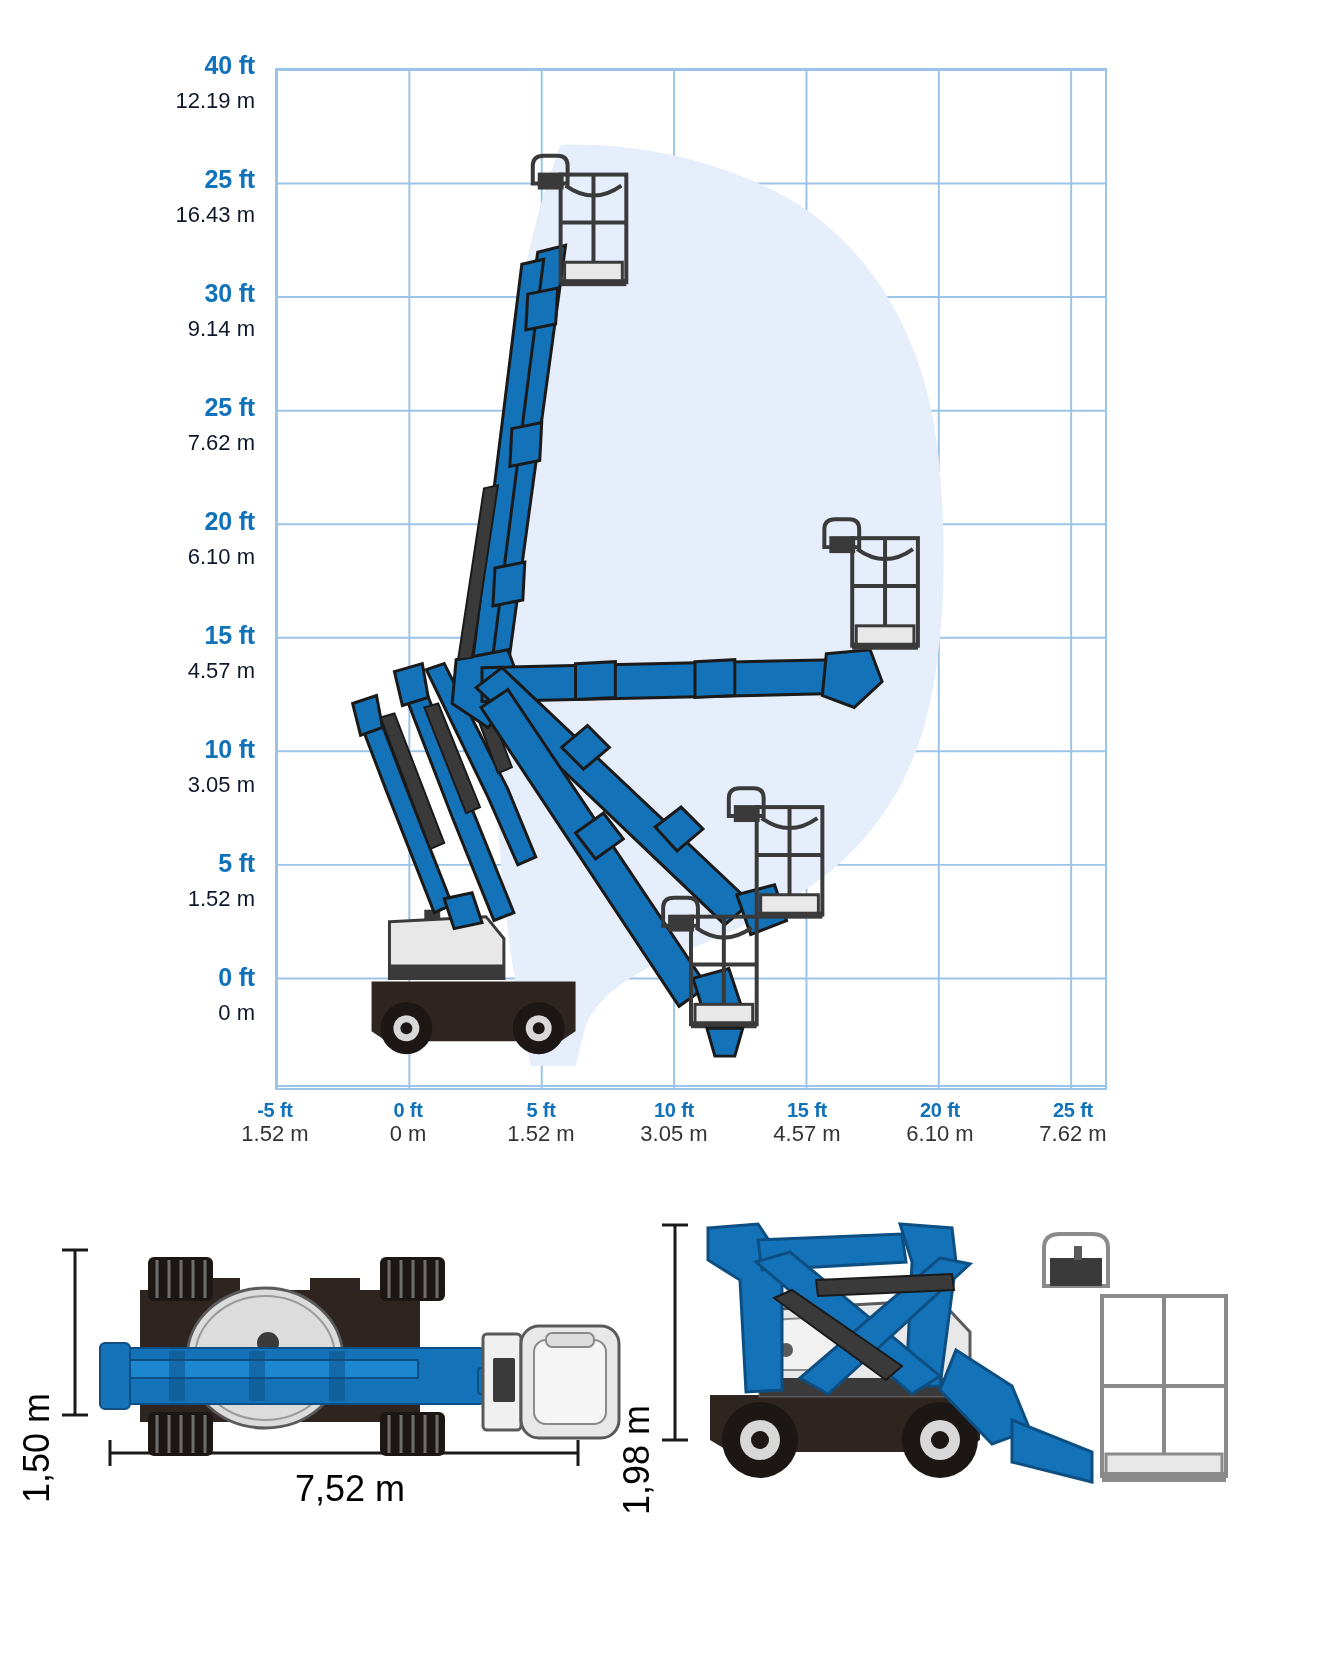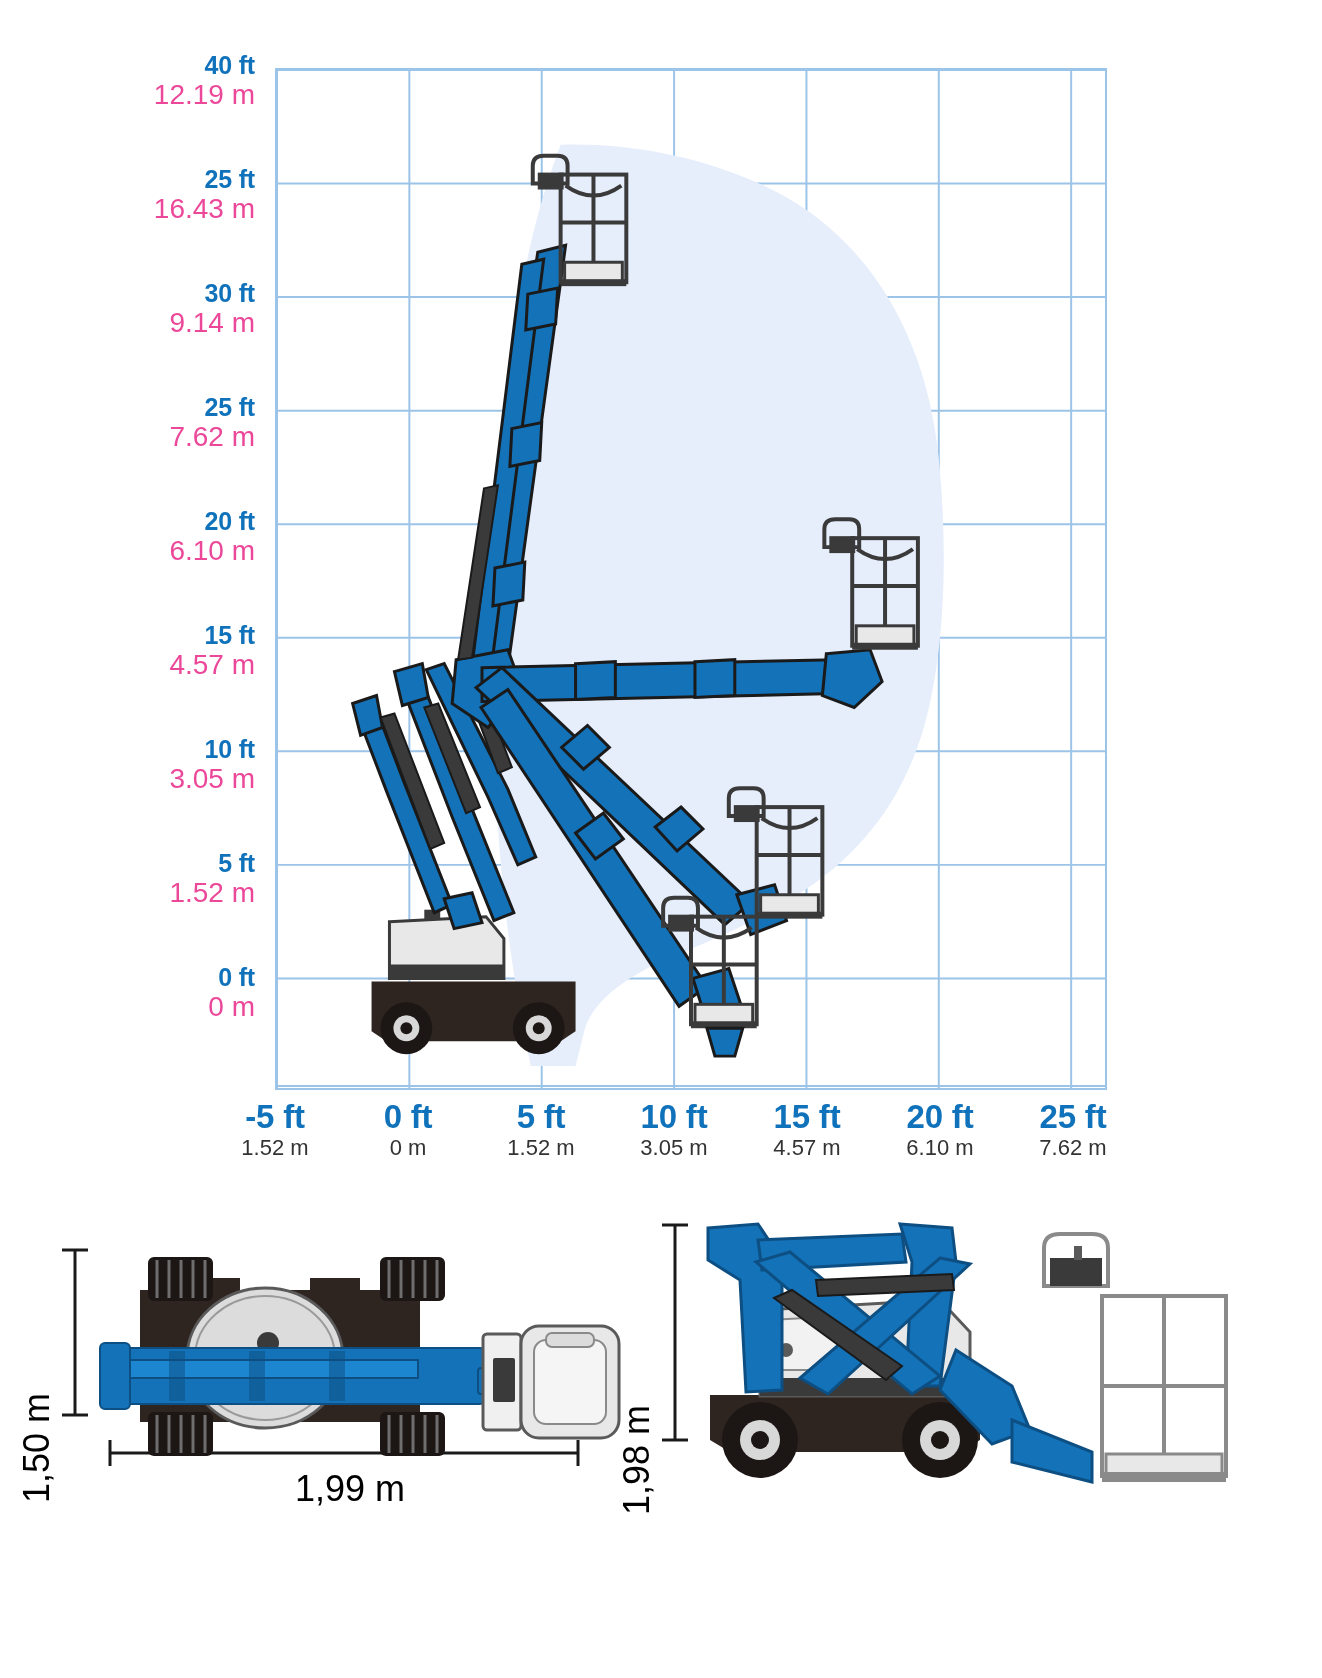--- a/index.html
+++ b/index.html
@@ -65,23 +65,23 @@
   }
   .y-tick .ft {
     display: block;
     color: #1072ba;
     font-weight: bold;
     font-size: 25px;
     letter-spacing: -0.2px;
   }
   .y-tick .m {
     display: block;
-    color: #ec4899;
-    font-size: 28px;
-    margin-top: 2px;
+    color: #0f172a;
+    font-size: 22px;
+    margin-top: 11px;
   }
   #y-axis-labels {
     position: absolute;
     left: 95px;
     top: 0;
     width: 160px;
     height: 1100px;
   }
 
   
@@ -97,21 +97,21 @@
     top: 0;
     width: 130px;
     margin-left: -65px;
     text-align: center;
     line-height: 1.05;
   }
   .x-tick .ft {
     display: block;
     color: #1072ba;
     font-weight: bold;
-    font-size: 33px;
+    font-size: 20px;
     letter-spacing: -0.2px;
   }
   .x-tick .m {
     display: block;
     color: #333333;
     font-size: 22px;
     margin-top: 1px;
   }
 
   
@@ -471,21 +471,21 @@
 
         <g>
           <rect x="483" y="134" width="38" height="96" rx="4" fill="#f0f0f0" stroke="#5a5a5a" stroke-width="3"></rect>
           <rect x="493" y="158" width="22" height="44" rx="2" fill="#3a3a3a"></rect>
           <rect x="521" y="126" width="98" height="112" rx="18" fill="#e8e8e8" stroke="#5a5a5a" stroke-width="3"></rect>
           <rect x="534" y="140" width="72" height="84" rx="12" fill="#f5f5f5" stroke="#8a8a8a" stroke-width="2"></rect>
           <rect x="546" y="133" width="48" height="14" rx="6" fill="#dcdcdc" stroke="#8a8a8a" stroke-width="2"></rect>
         </g>
       </svg>
 
-      <span class="dim-label-horiz" style="left:250px; top:268px; width:200px;">1,99 m</span>
+      <span class="dim-label-horiz" style="left:250px; top:268px; width:200px;">7,52 m</span>
     </div>
 
     <div id="side-view-panel" class="view-panel">
 
       <span class="dim-label-vert" style="left:18px; top:1px; transform-origin:left bottom; transform:rotate(-90deg) translate(-272px, 0px);">1,98 m</span>
 
       <svg class="drawing-svg" width="682" height="478" viewBox="0 0 682 478">
 
         <g stroke="#1a1a1a" stroke-width="3" fill="none">
           <line x1="35" y1="25" x2="35" y2="240"></line>

